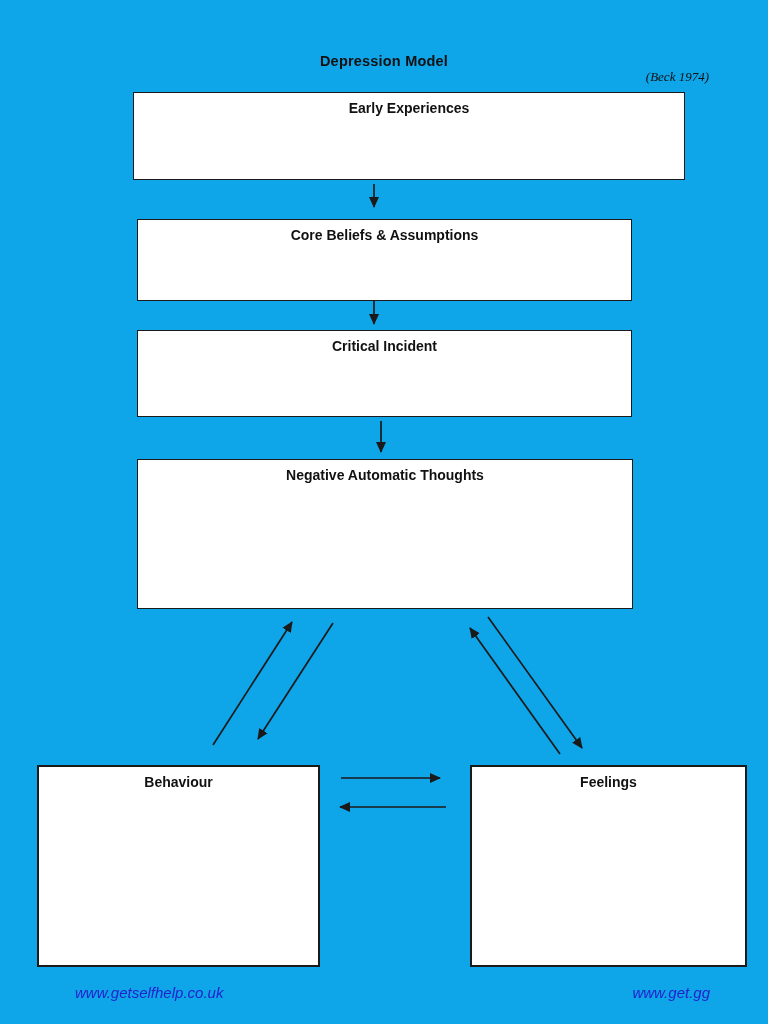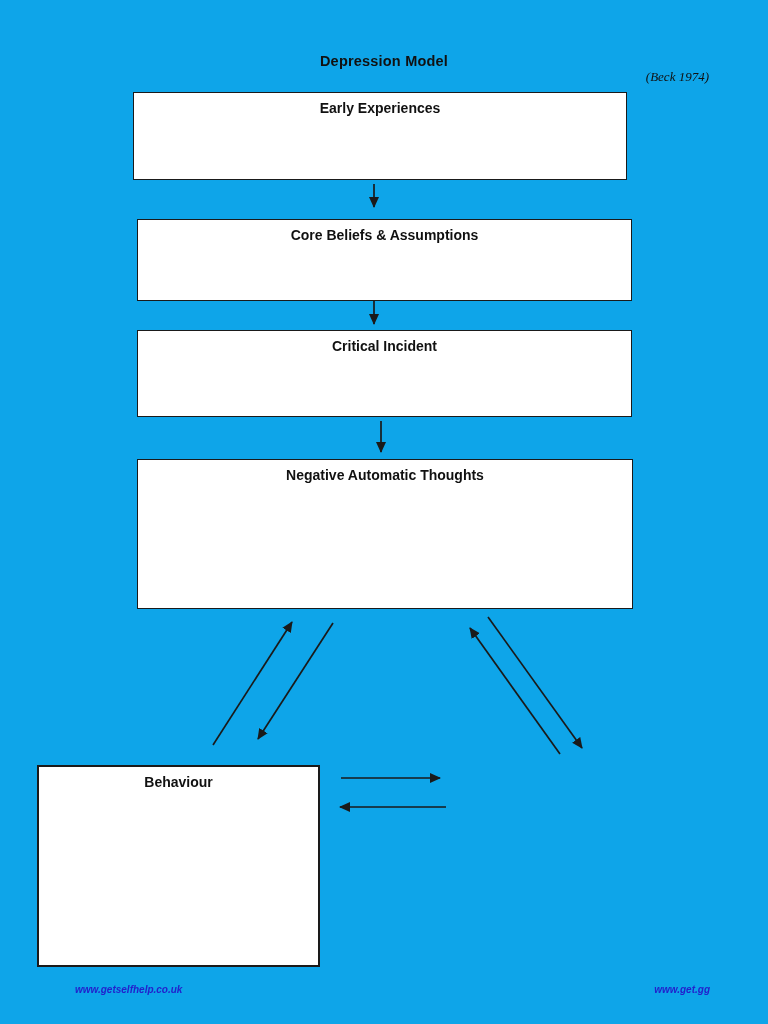--- a/index.html
+++ b/index.html
@@ -32,35 +32,35 @@
   }
   .node {
     border: 1.6px solid #1a1a1a;
     background: #ffffff;
     box-sizing: border-box;
     text-align: center;
     font-weight: bold;
     font-size: 14px;
     padding-top: 7px;
   }
-  #node-early      { left:133px; top: 92px; width:494px; height: 88px; }
+  #node-early      { left:133px; top: 92px; width:552px; height: 88px; }
   #node-core       { left:137px; top:219px; width:495px; height: 82px; }
   #node-critical   { left:137px; top:330px; width:495px; height: 87px; }
   #node-nat        { left:137px; top:459px; width:496px; height:150px; }
   #node-behaviour  { left: 37px; top:765px; width:283px; height:202px; border-width:2px; }
   #node-feelings   { left:470px; top:765px; width:277px; height:202px; border-width:2px; }
   #arrow-layer {
     left: 0; top: 0;
     width: 768px; height: 1024px;
     pointer-events: none;
   }
   .footer-link {
     top: 984px;
-    font-size: 10px;
-    font-weight: bold;
+    font-size: 15px;
+    font-weight: normal;
     font-style: italic;
     color: #2222cc;
     text-decoration: none;
   }
   #footer-left  { left: 75px; }
   #footer-right { right: 58px; }
 </style>
 </head>
 <body>
 
@@ -103,17 +103,20 @@
   </div>
 
   <div class="abs node" id="node-critical">
     <span>Critical Incident</span>
   </div>
 
   <div class="abs node" id="node-behaviour">
     <span>Behaviour</span>
   </div>
 
+  <div class="abs node" id="node-feelings">
+    <span>Feelings</span>
+  </div>
 
   <a class="abs footer-link" id="footer-left" href="#">www.getselfhelp.co.uk</a>
   <a class="abs footer-link" id="footer-right" href="#">www.get.gg</a>
 
 </div>
 
 </body></html>

